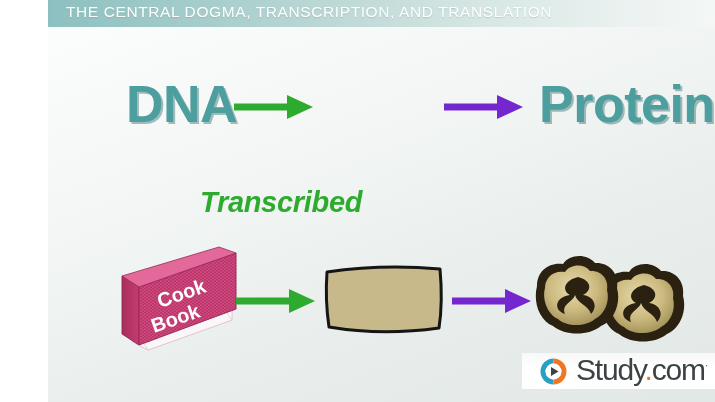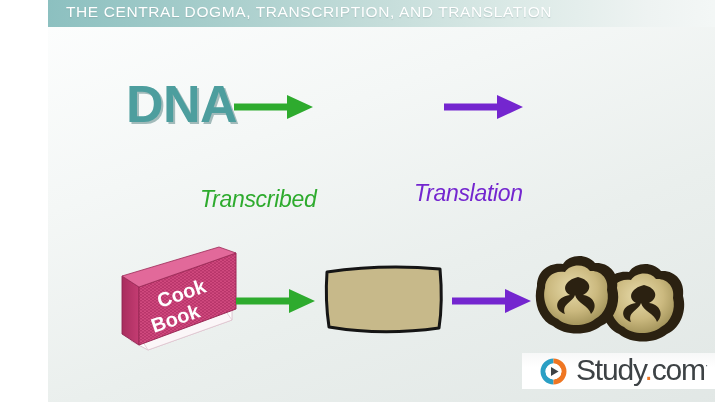--- a/index.html
+++ b/index.html
@@ -51,22 +51,22 @@
     white-space: nowrap;
     text-shadow: 2px 2px 0 rgba(60,110,110,0.45);
   }
   #term-dna   { left: 78px;  top: 74px; }
   #term-rna   { left: 282px; top: 74px; }
   #term-prot  { left: 491px; top: 74px; }
 
   
   .proc-label {
     position: absolute;
-    font-size: 23px;
-    font-weight: normal;
+    font-size: 29px;
+    font-weight: bold;
     font-style: italic;
     white-space: nowrap;
     letter-spacing: -0.3px;
   }
   #label-transcribed {
     left: 152px; top: 186px;
     color: #2eab2e;
   }
   #label-translation {
     left: 366px; top: 180px;
@@ -121,31 +121,31 @@
 </head>
 <body>
 
 <div id="slide">
 
   <div id="header-bar">
     <div id="header-title">THE CENTRAL DOGMA, TRANSCRIPTION, AND TRANSLATION</div>
   </div>
 
   <div class="term" id="term-dna">DNA</div>
+  <div class="term" id="term-prot">Protein</div>
 
   <svg class="arrow" style="left:186px; top:93px;" width="80" height="28" viewBox="0 0 80 28">
     <path d="M0,10.5 L53,10.5 L53,2 L79,14 L53,26 L53,17.5 L0,17.5 Z" fill="#2eab2e"></path>
   </svg>
 
   <svg class="arrow" style="left:396px; top:93px;" width="80" height="28" viewBox="0 0 80 28">
     <path d="M0,10.5 L53,10.5 L53,2 L79,14 L53,26 L53,17.5 L0,17.5 Z" fill="#7426cf"></path>
   </svg>
 
   <div class="proc-label" id="label-transcribed">Transcribed</div>
-  <div class="proc-label" id="label-translation">Translation</div>
 
   <svg id="cookbook" viewBox="0 0 140 110">
     <defs>
       <pattern id="bookTexture" width="4" height="3" patternUnits="userSpaceOnUse">
         <rect width="4" height="3" fill="#d0497e"></rect>
         <rect width="2" height="1.4" fill="#b8356a"></rect>
         <rect x="2" y="1.4" width="2" height="1.6" fill="#b8356a"></rect>
       </pattern>
       <linearGradient id="spineGrad" x1="0" y1="0" x2="1" y2="0">
         <stop offset="0%" stop-color="#a82d5e"></stop>

